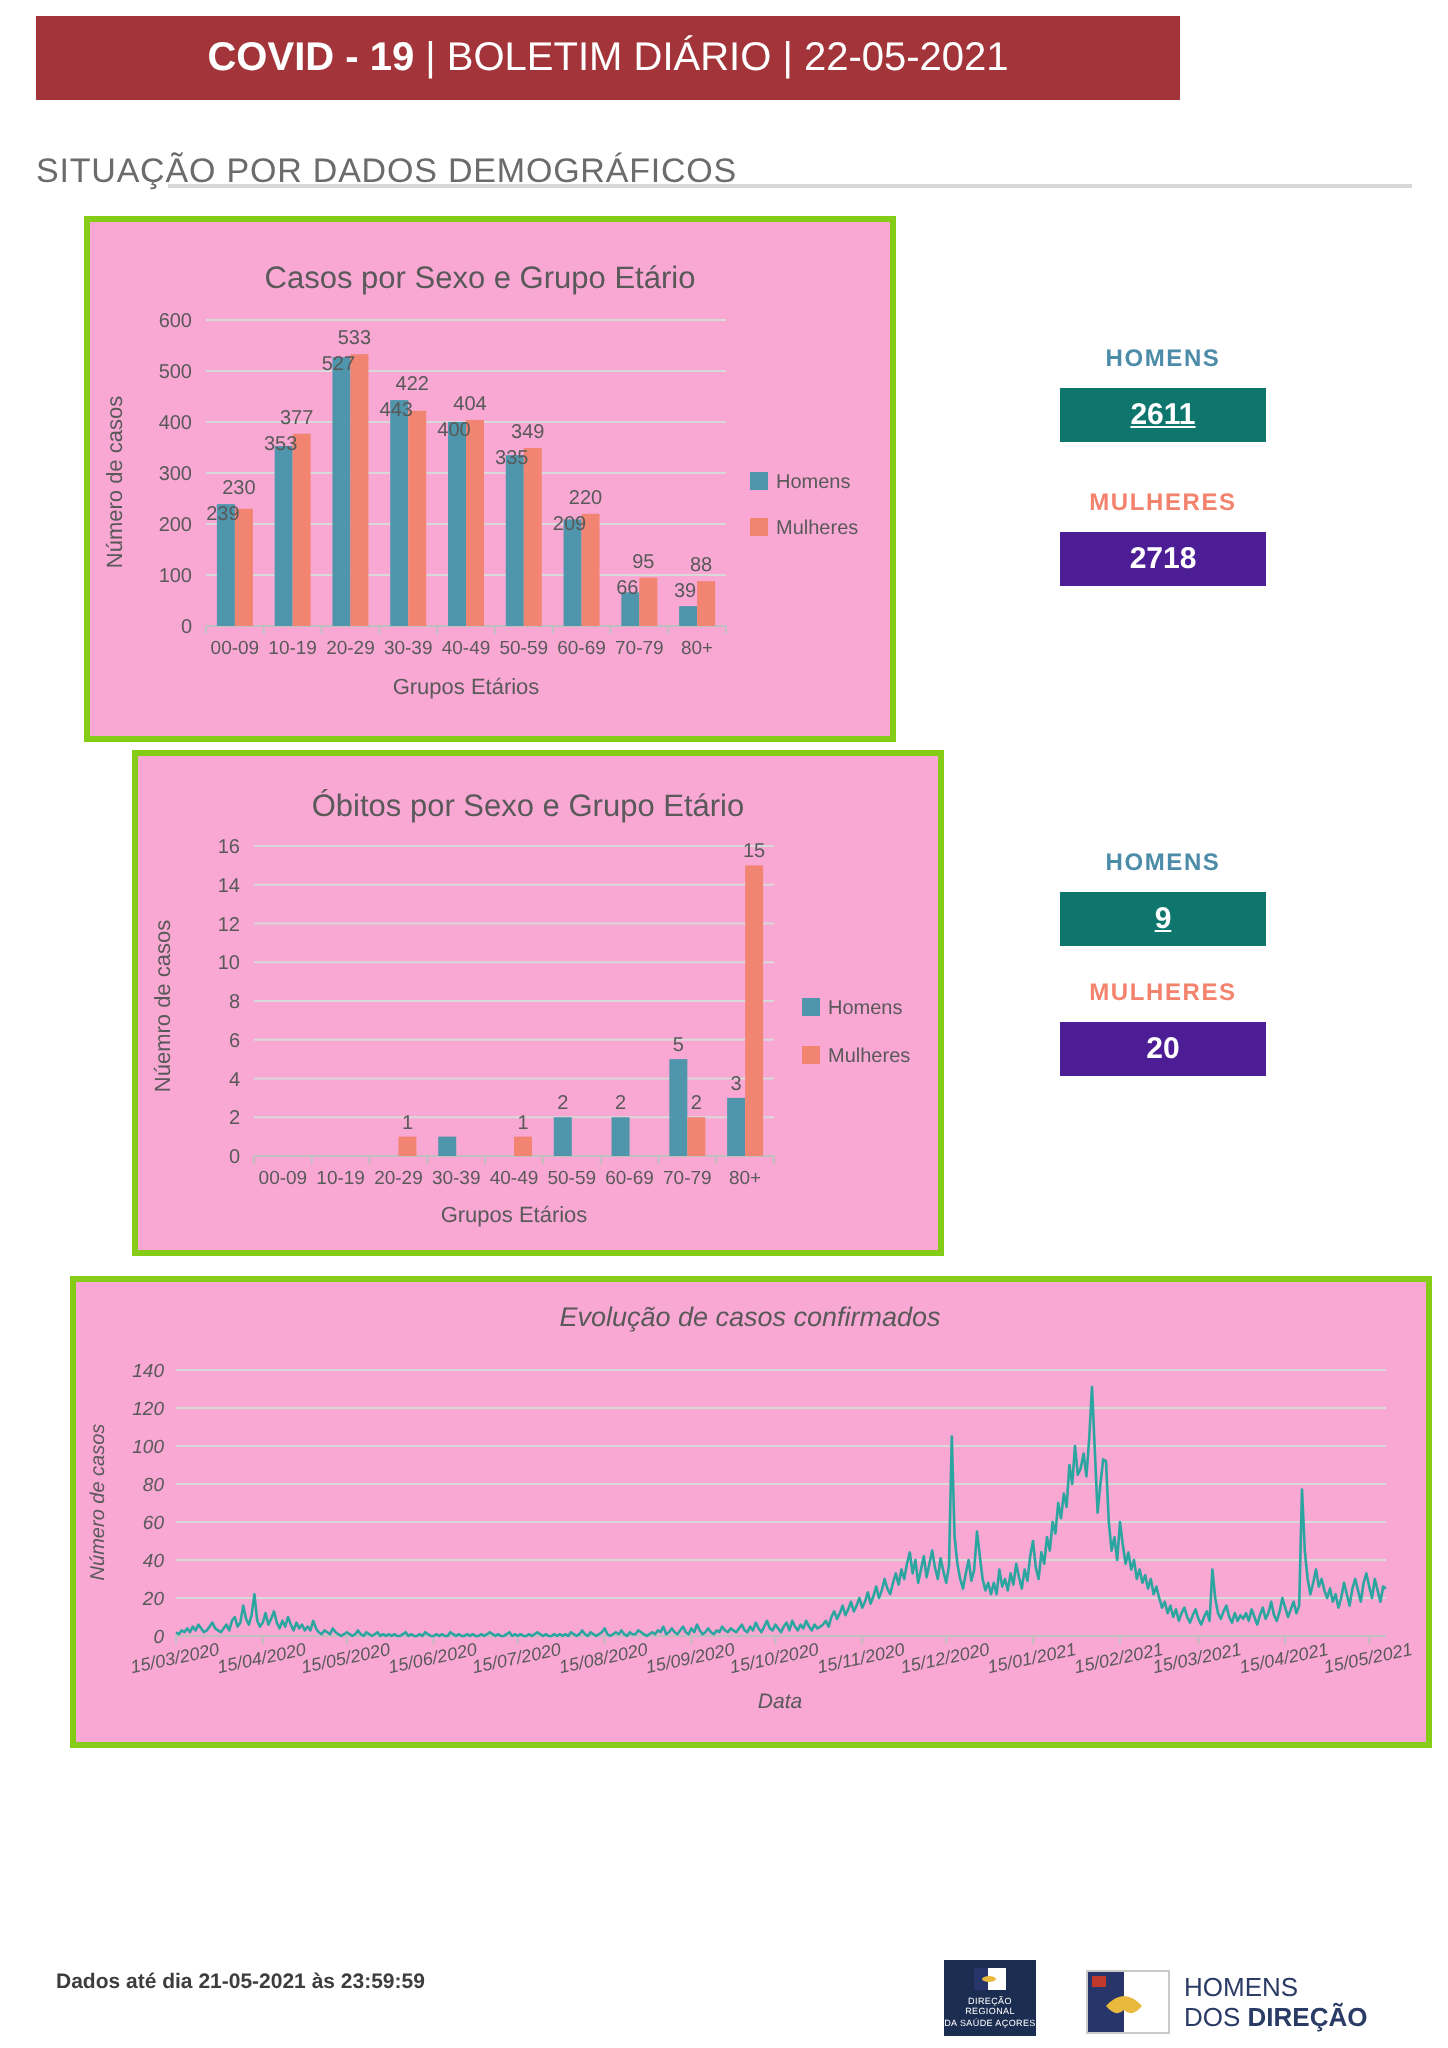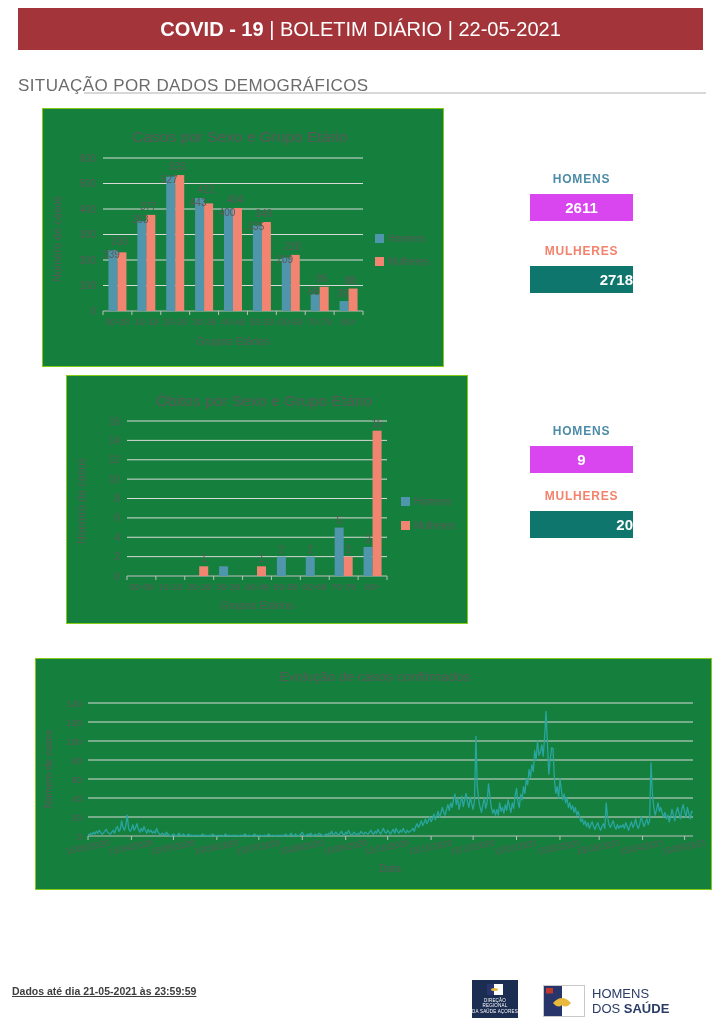--- a/index.html
+++ b/index.html
@@ -1,41 +1,41 @@
 <!DOCTYPE html>
 <html><head>
 <meta charset="utf-8">
 <style>
   html,body{margin:0;padding:0;background:#ffffff;}
   body{font-family:"Liberation Sans",sans-serif;}
   .page{position:relative;width:724px;height:1024px;background:#fff;overflow:hidden;}
 
-  .header-bar{position:absolute;left:18px;top:8px;width:685px;height:42px;background:#a3353a;
+  .header-bar{position:absolute;left:18px;top:8px;width:572px;height:42px;background:#a3353a;
     color:#fff;text-align:center;line-height:42px;font-size:20px;}
   .header-bar b{font-weight:bold;}
 
   .section-title{position:absolute;left:18px;top:76px;font-size:17px;color:#6b6b6b;letter-spacing:.4px;}
   .section-rule{position:absolute;left:84px;top:92px;width:622px;height:2px;background:#d8d8d8;}
 
-  .card{position:absolute;background:#15803d;border:1px solid #84cc16;text-align:right;}
+  .card{position:absolute;background:#f9a8d4;border:3px solid #84cc16;}
   .card1{left:42px;top:108px;width:400px;height:257px;}
   .card2{left:42px;top:375px;width:400px;height:247px;margin-left:24px;}
-  .card3{left:35px;top:658px;width:675px;height:230px;}
+  .card3{left:35px;top:638px;width:675px;height:230px;font-style:italic;}
 
   svg text{font-family:"Liberation Sans",sans-serif;}
 
   .panel{position:absolute;width:103px;text-align:center;}
   .panel-label{font-size:12px;font-weight:bold;letter-spacing:.8px;}
   .panel-label.teal{color:#4d8ca9;}
   .panel-label.salmon{color:#f3836d;}
   .panel-box{margin-top:8px;height:27px;line-height:27px;color:#fff;font-size:15px;font-weight:bold;}
-  .panel-box.teal{background:#d946ef;}
-  .panel-box.salmon{background:#0f766e;text-align:right;}
-
-  .footer-note{position:absolute;left:12px;top:985px;font-size:10.5px;font-weight:bold;color:#3d3d3d;text-decoration:underline;}
+  .panel-box.teal{background:#0f766e;text-decoration:underline;}
+  .panel-box.salmon{background:#4c1d95;}
+
+  .footer-note{position:absolute;left:28px;top:985px;font-size:10.5px;font-weight:bold;color:#3d3d3d;}
 
   .drs-logo{position:absolute;left:472px;top:980px;width:46px;height:38px;background:#1c2d52;
     display:flex;flex-direction:column;align-items:center;justify-content:center;}
   .drs-flag{width:16px;height:11px;background:#fff;position:relative;margin-bottom:3px;}
   .drs-flag .half{position:absolute;left:0;top:0;width:7px;height:11px;background:#27356b;}
   .drs-flag .bird{position:absolute;left:4px;top:4px;width:7px;height:3px;background:#e8b93c;border-radius:50%;}
   .drs-text{color:#fff;font-size:4.5px;line-height:5.5px;text-align:center;letter-spacing:.2px;}
 
   .gov-flag{position:absolute;left:543px;top:985px;width:40px;height:30px;border:1px solid #c9c9c9;background:#fff;}
   .gov-text{position:absolute;left:592px;top:987px;color:#2a3b66;font-size:13px;line-height:14.5px;}
@@ -305,16 +305,16 @@
   <div class="gov-flag">
     <svg width="40" height="30" viewBox="0 0 40 30">
       <rect x="0" y="0" width="18" height="30" fill="#27356b"></rect>
       <rect x="18" y="0" width="22" height="30" fill="#ffffff"></rect>
       <rect x="2" y="2" width="7" height="5.5" fill="#c0392b"></rect>
       <path d="M9,17 q9,-10 18,0 q-5,6 -9,2 q-4,4 -9,-2" fill="#e8b93c"></path>
     </svg>
   </div>
   <div class="gov-text">
     <div>HOMENS</div>
-    <div><span>DOS </span><span class="bold">SAÚDE</span></div>
+    <div><span>DOS </span><span class="bold">DIREÇÃO</span></div>
   </div>
 
 </div>
 
 </body></html>

